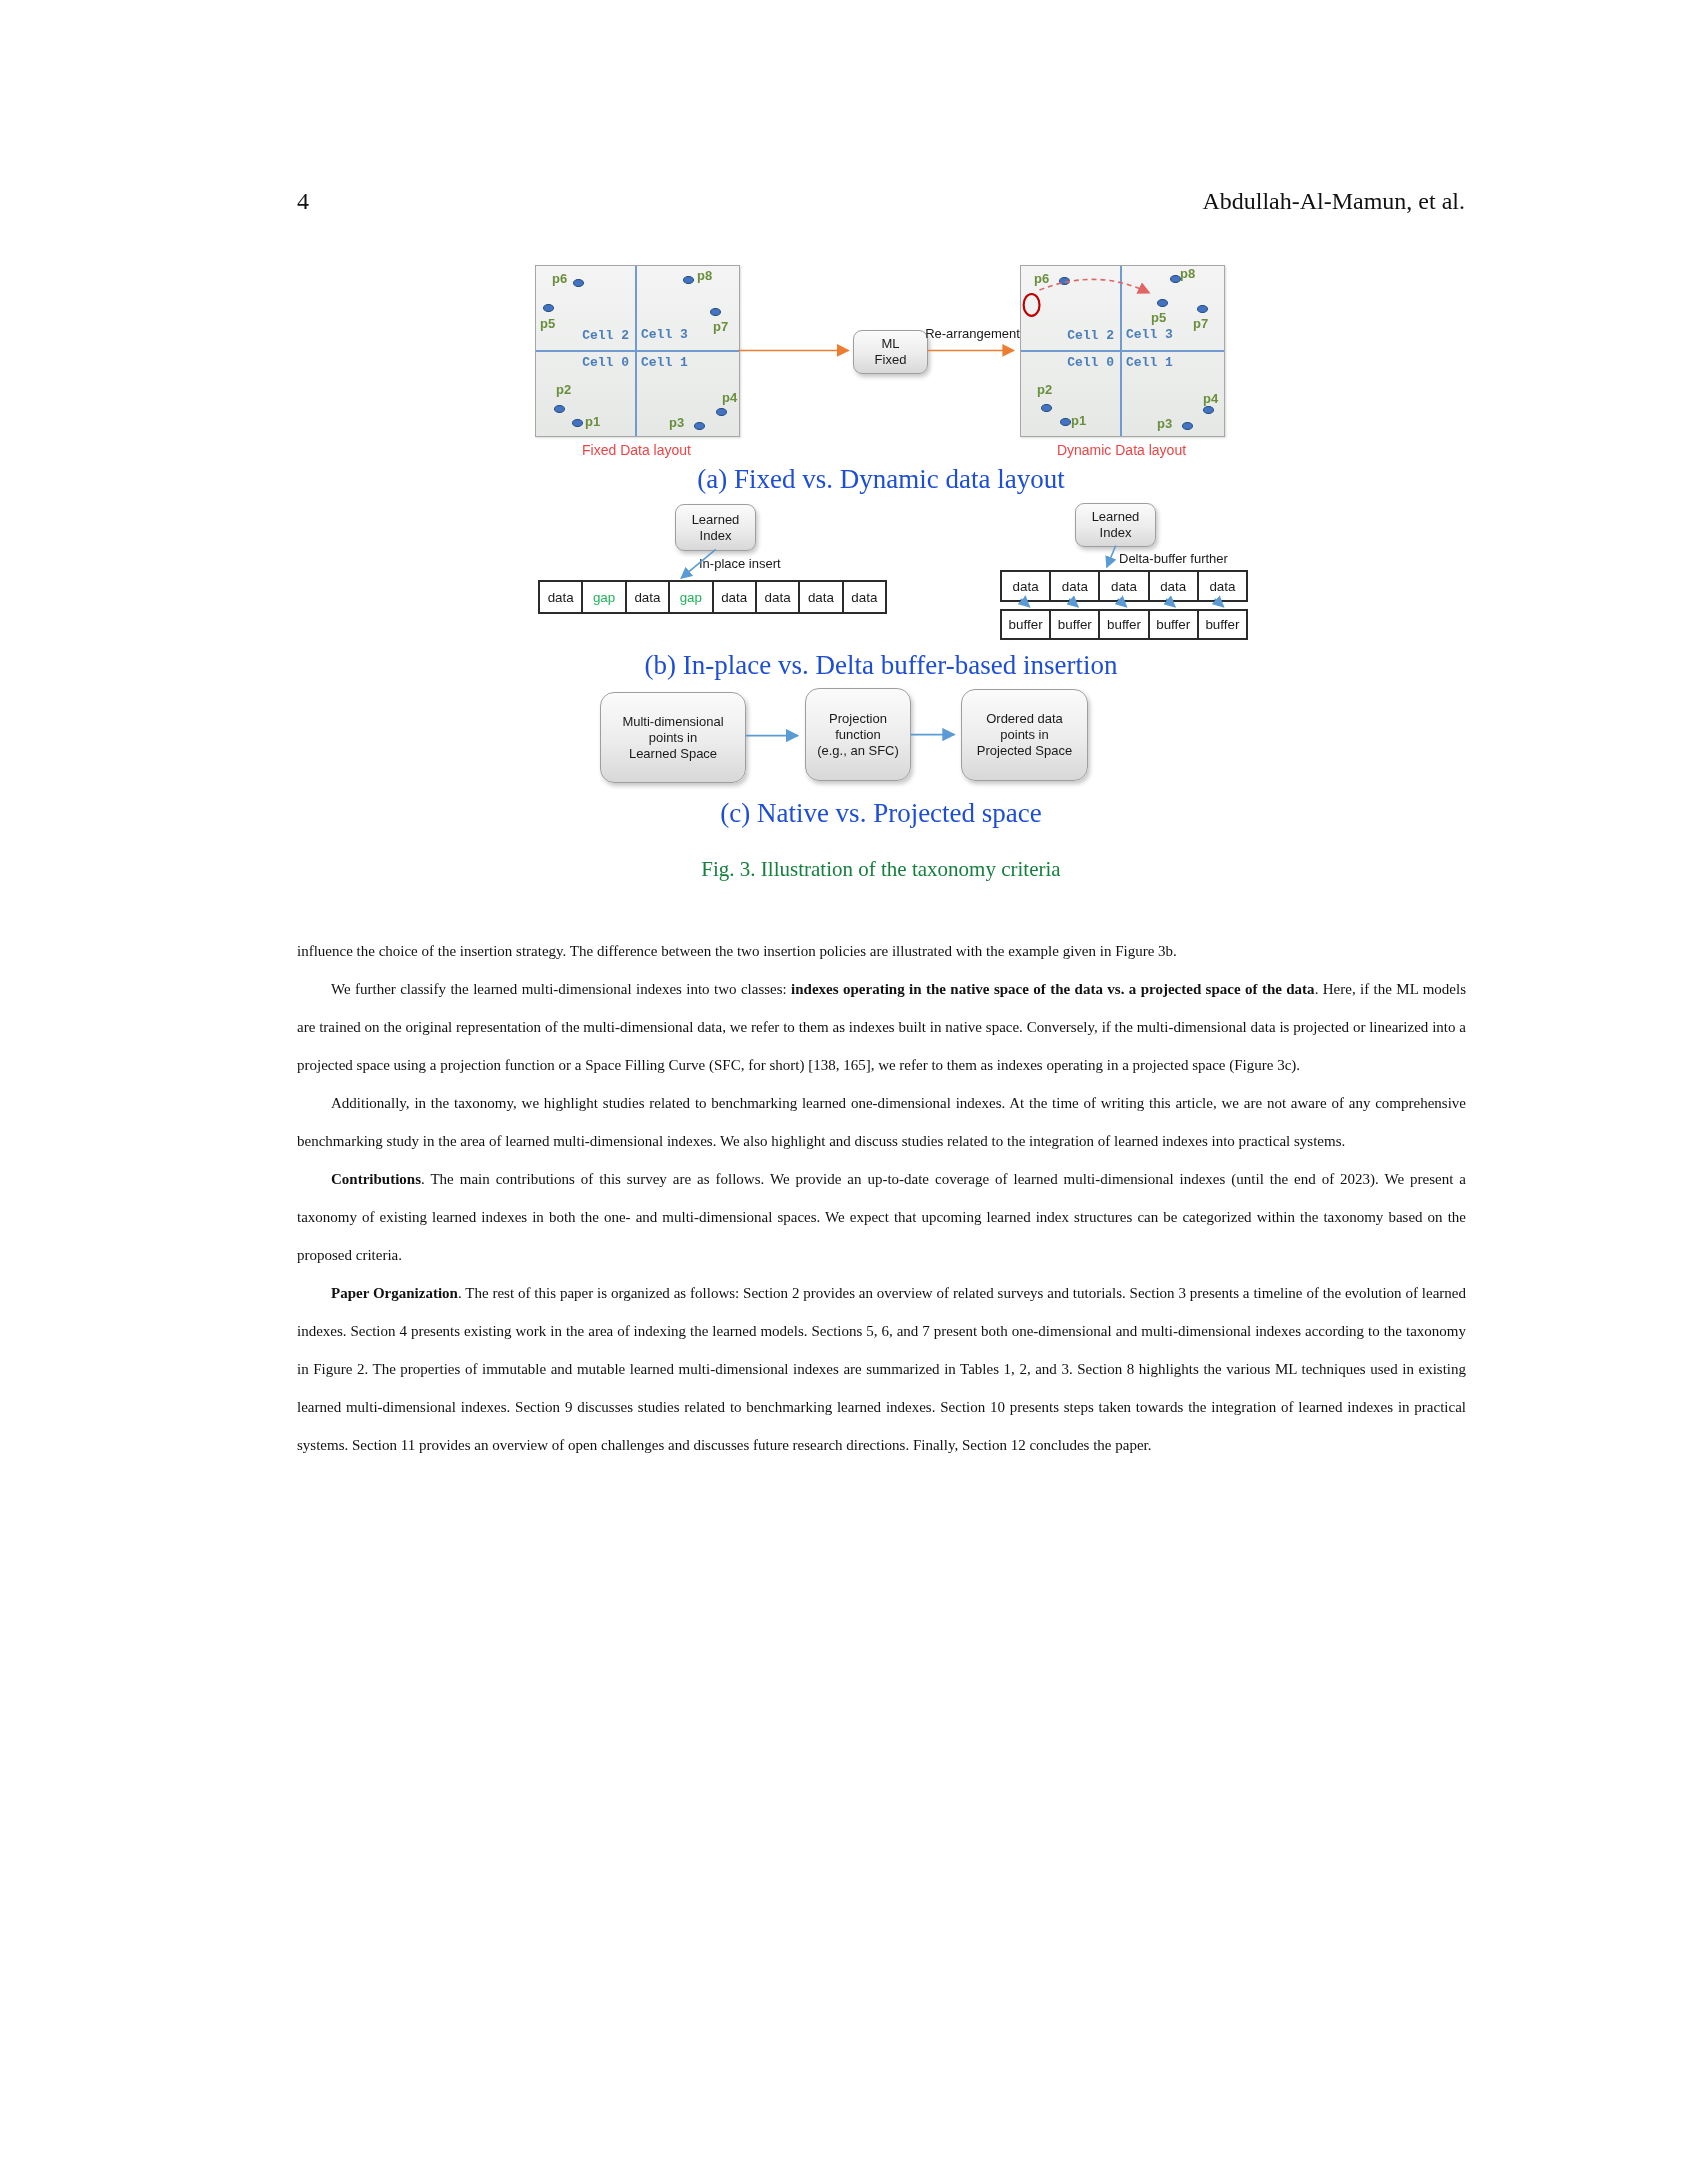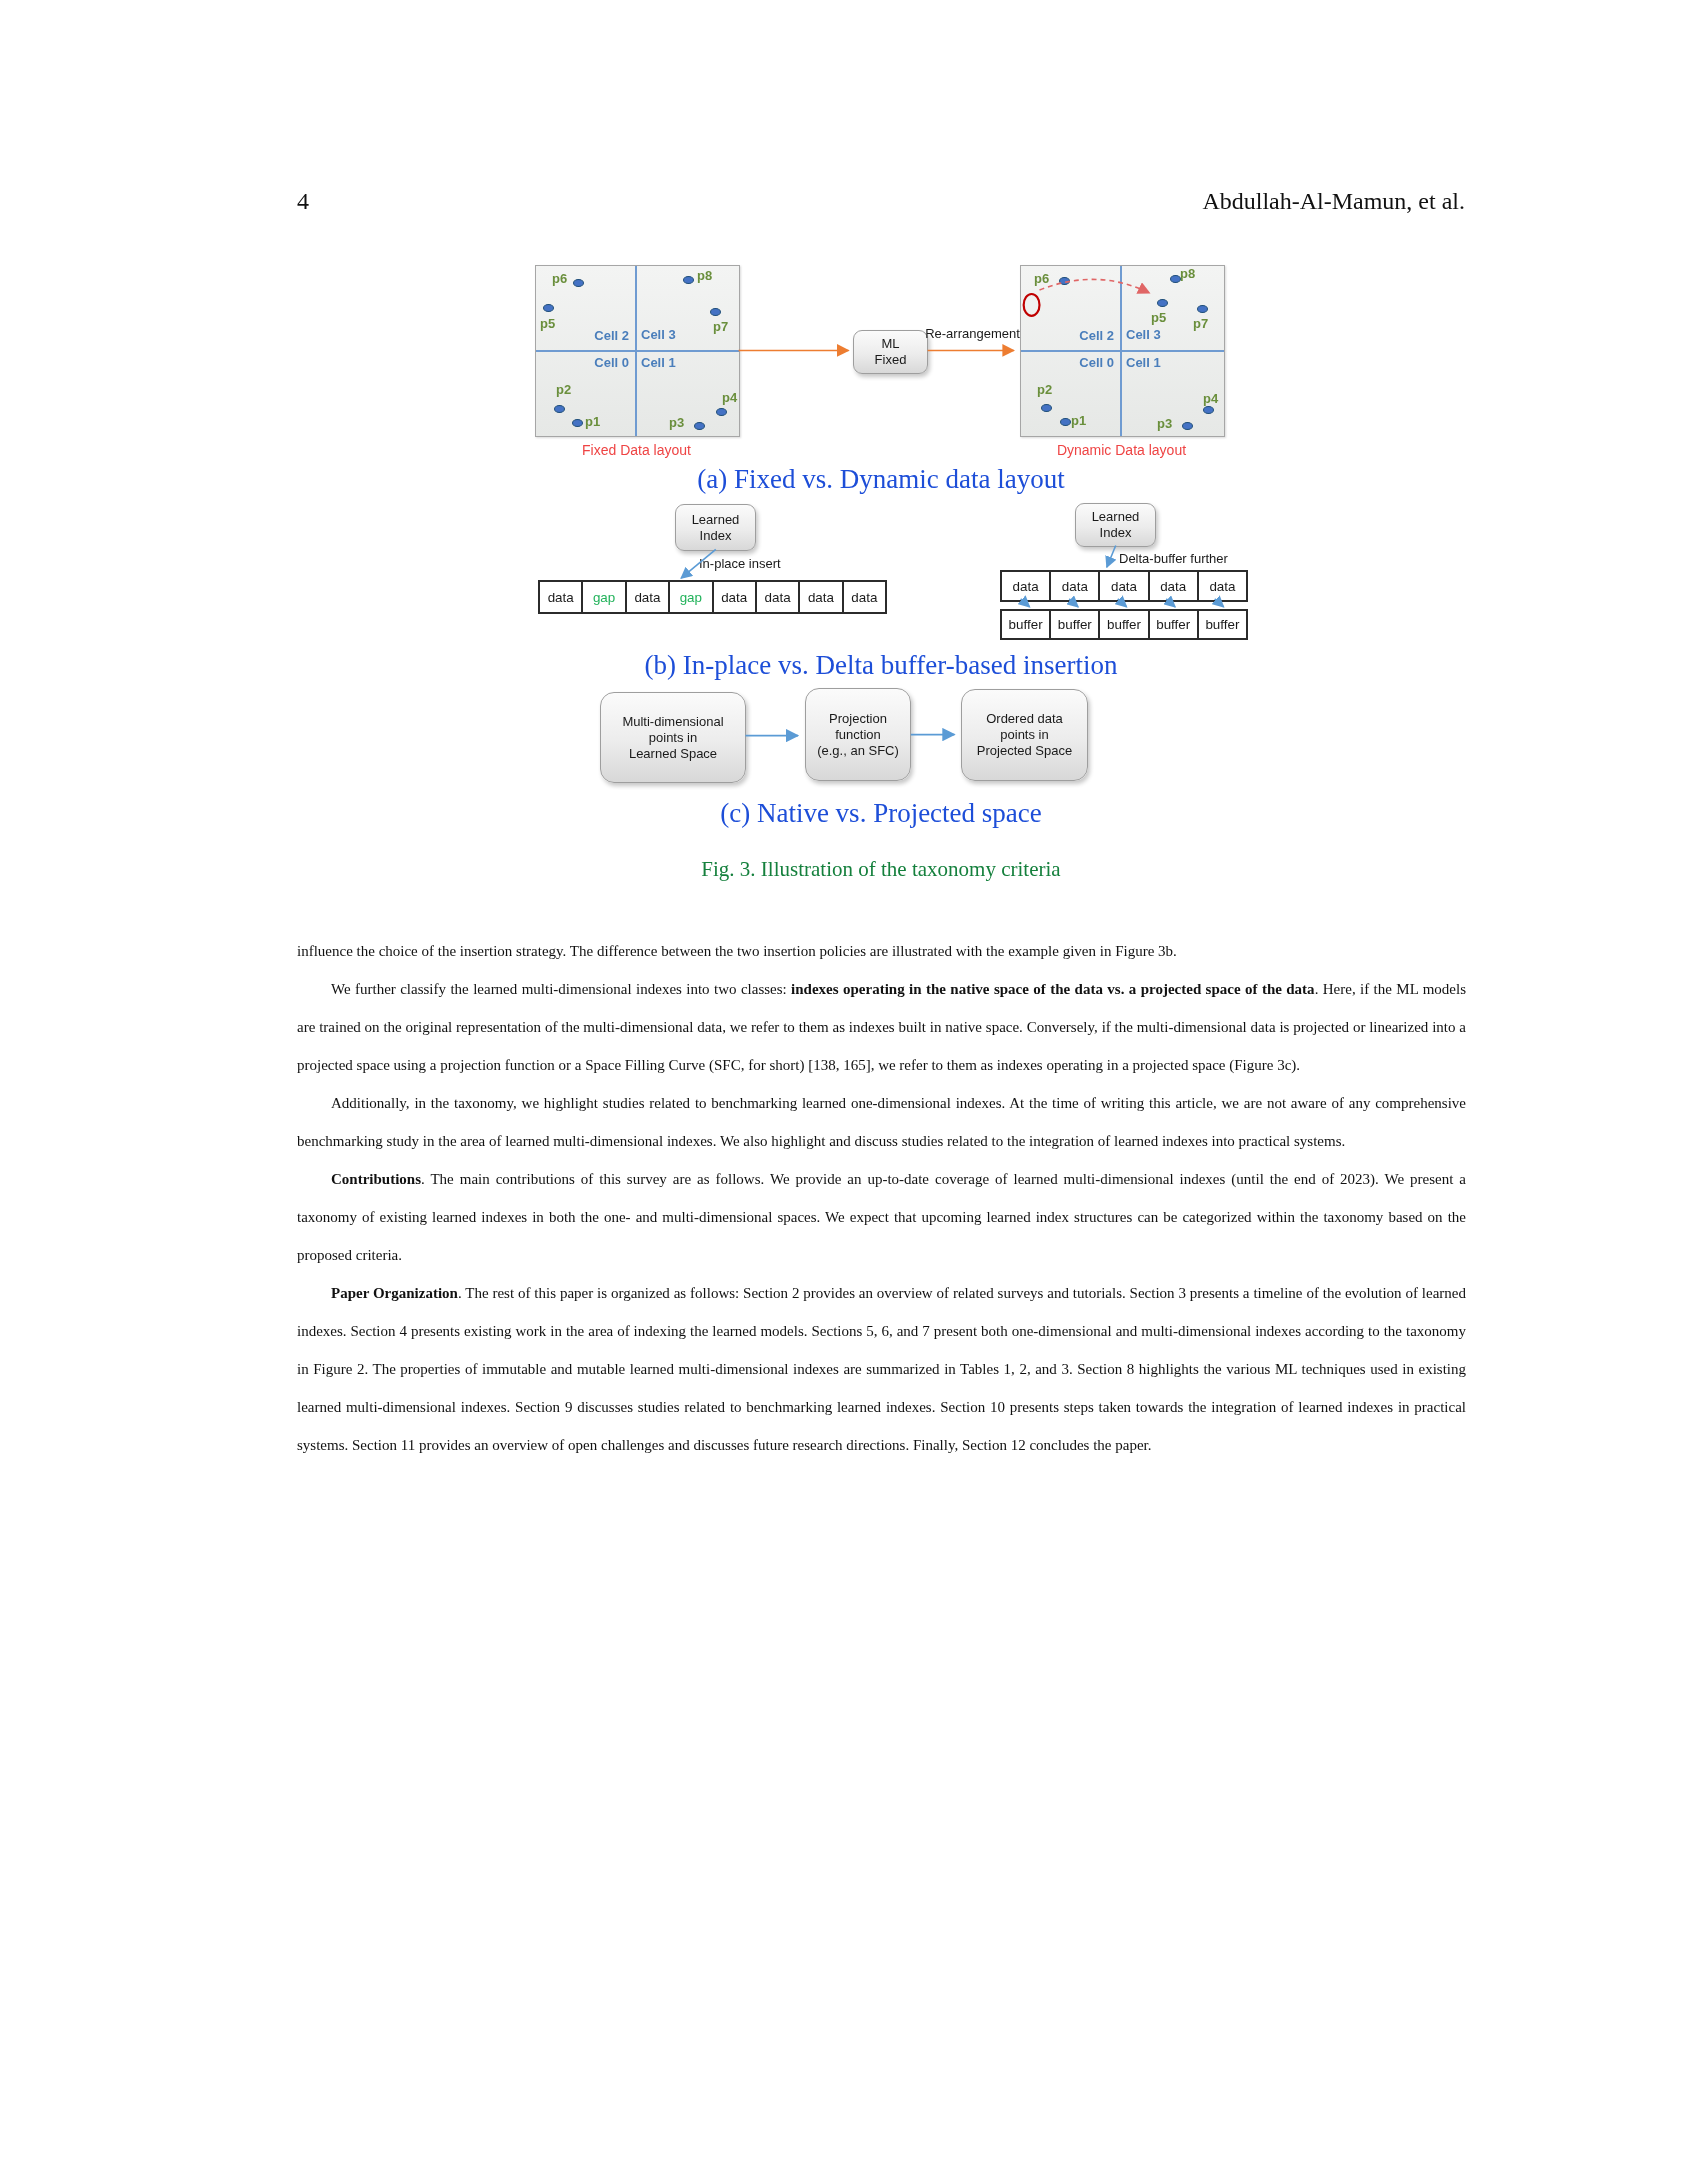--- a/index.html
+++ b/index.html
@@ -9,21 +9,21 @@
   
   .pagenum{left:297px;top:188px;font-size:24px;}
   .runauthor{left:970px;top:188px;width:495px;text-align:right;font-size:24px;}
   
   .scatterbox{width:203px;height:170px;background:linear-gradient(180deg,#f3f4f3,#e6e8e6);
               border:1px solid #a6a6a6;box-shadow:1px 1px 2px rgba(0,0,0,.15);}
   .fixedbox{left:535px;top:265px;}
   .dynbox{left:1020px;top:265px;}
   .vdiv{width:2px;height:170px;background:#6f9bd1;top:0;left:99px;}
   .hdiv{height:2px;width:203px;background:#6f9bd1;top:84px;left:0;}
-  .celllbl{font-family:Liberation Sans, sans-serif;font-size:13px;font-weight:bold;color:#4a7ebb;line-height:14px;}
+  .celllbl{font-family:Liberation Mono, monospace;font-size:13px;font-weight:bold;color:#4a7ebb;line-height:14px;}
   .ptlbl{font-family:"Liberation Sans",sans-serif;font-size:13px;font-weight:bold;color:#6a8f3c;line-height:13px;}
   .dot{width:9px;height:6px;border-radius:50%;background:#4472c4;border:1px solid #1f4e79;}
   .boxcap{font-family:"Liberation Sans",sans-serif;font-size:14px;color:#ef4444;text-align:center;width:203px;}
   
   .node{background:linear-gradient(180deg,#fbfbfb 0%,#ececec 55%,#d8d8d8 100%);
         border:1px solid #9e9e9e;border-radius:9px;box-shadow:2px 3px 4px rgba(0,0,0,.22);
         font-family:"Liberation Sans",sans-serif;font-size:13px;color:#1a1a1a;
         display:flex;align-items:center;justify-content:center;text-align:center;white-space:pre-line;line-height:16px;}
   .cnode{border-radius:14px;}
   .flowlbl{font-family:"Liberation Sans",sans-serif;font-size:13px;color:#1a1a1a;white-space:nowrap;}

